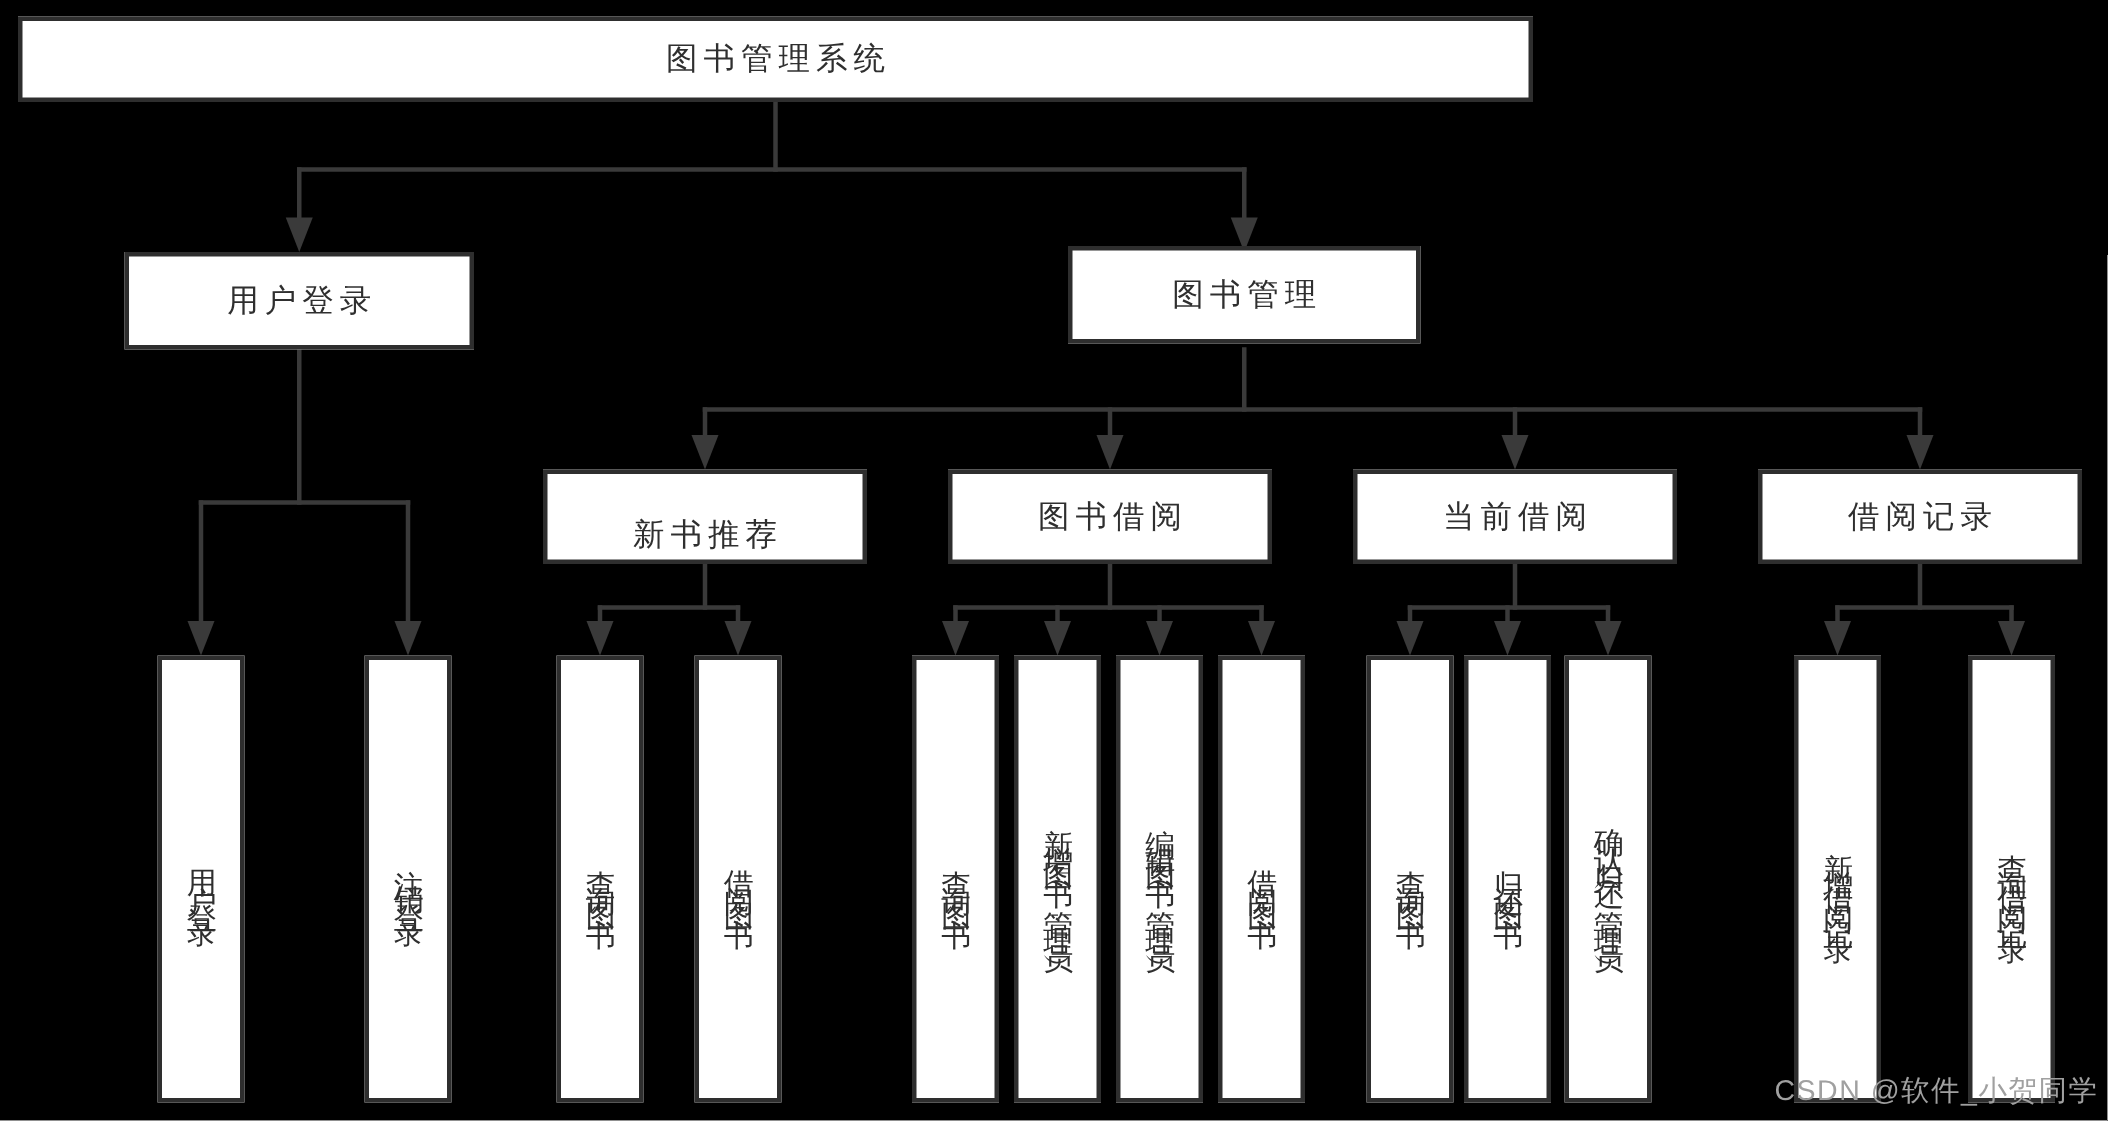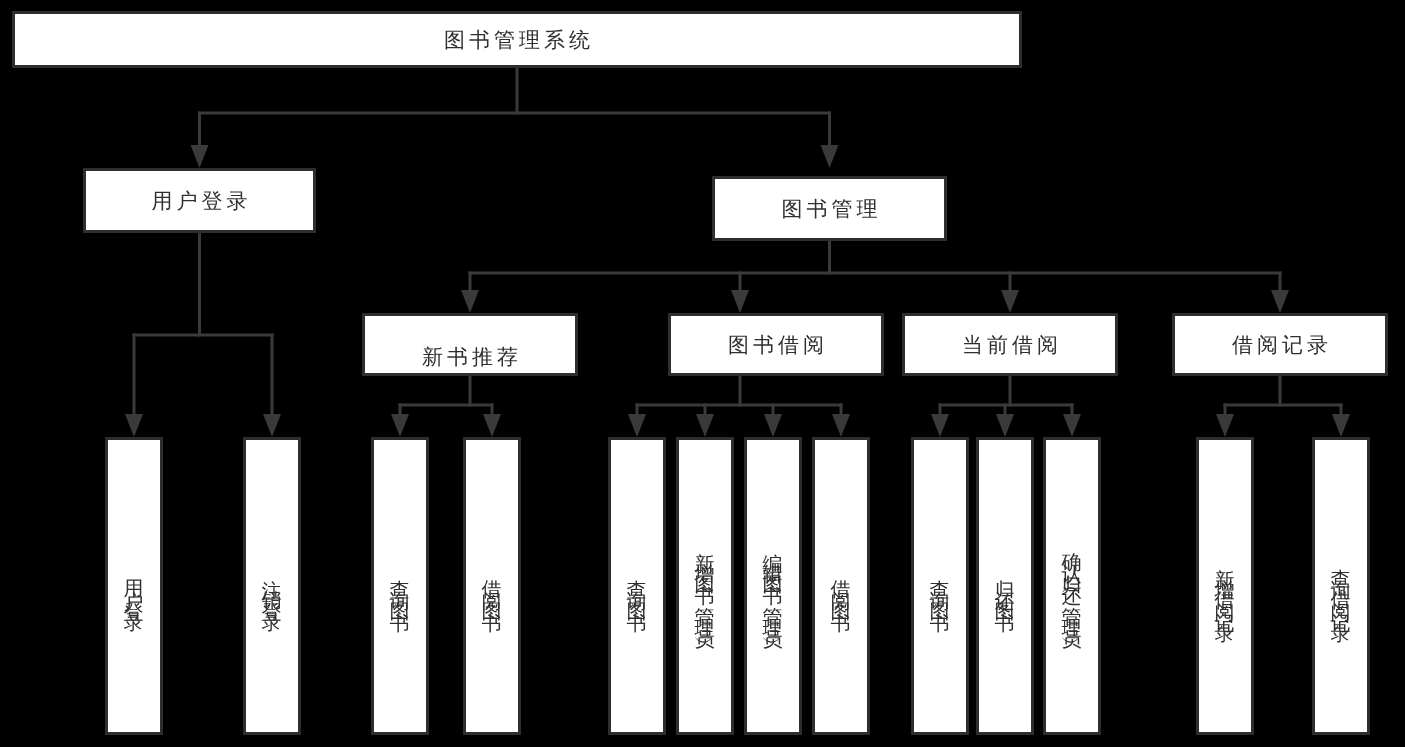--- a/index.html
+++ b/index.html
@@ -116,27 +116,27 @@
       <line x1="1341" y1="405" x2="1341" y2="416" stroke="#3a3a3a" stroke-width="3" stroke-linecap="square"></line>
       <polygon points="1332,414 1350,414 1341,437" fill="#3a3a3a"></polygon>
     </svg>
 
   <div class="node" style="left: 12px; top: 11px; width: 1010px; height: 57px; border-color: rgb(46, 46, 46);">
       <span class="lbl" style="color: rgb(47, 47, 47);">图书管理系统</span>
     </div>
     <div class="node" style="left: 83px; top: 168px; width: 233px; height: 65px; border-color: rgb(46, 46, 46);">
       <span class="lbl" style="color: rgb(47, 47, 47);">用户登录</span>
     </div>
-    <div class="node" style="left: 712px; top: 176px; width: 235px; height: 65px; border-color: rgb(46, 46, 46);">
+    <div class="node" style="left: 712px; top: 164px; width: 235px; height: 65px; border-color: rgb(46, 46, 46);">
       <span class="lbl" style="color: rgb(47, 47, 47);">图书管理</span>
     </div>
     <div class="node" style="left: 362px; top: 313px; width: 216px; height: 63px; border-color: rgb(46, 46, 46);">
       <span class="lbl" style="color: rgb(47, 47, 47); margin-top: 24px;">新书推荐</span>
     </div>
-    <div class="node" style="left: 632px; top: 313px; width: 216px; height: 63px; border-color: rgb(46, 46, 46); margin-left: 36px;">
+    <div class="node" style="left: 632px; top: 313px; width: 216px; height: 63px; border-color: rgb(46, 46, 46);">
       <span class="lbl" style="color: rgb(47, 47, 47);">图书借阅</span>
     </div>
     <div class="node" style="left: 1172px; top: 313px; width: 216px; height: 63px; border-color: rgb(46, 46, 46);">
       <span class="lbl" style="color: rgb(47, 47, 47);">借阅记录</span>
     </div>
     <div class="node" style="left: 902px; top: 313px; width: 216px; height: 63px; border-color: rgb(46, 46, 46);">
       <span class="lbl" style="color: rgb(47, 47, 47);">当前借阅</span>
     </div>
     <div class="node v" style="left: 105px; top: 437px; width: 58px; height: 298px; border-color: rgb(46, 46, 46);">
       <span class="lbl" style="color: rgb(47, 47, 47);">用户登录</span>
@@ -170,13 +170,14 @@
     </div>
     <div class="node v" style="left: 1043px; top: 437px; width: 58px; height: 298px; border-color: rgb(46, 46, 46);">
       <span class="lbl" style="color: rgb(47, 47, 47);">确认归还（管理员）</span>
     </div>
     <div class="node v" style="left: 1196px; top: 437px; width: 58px; height: 298px; border-color: rgb(46, 46, 46);">
       <span class="lbl" style="color: rgb(47, 47, 47);">新增借阅记录</span>
     </div>
     <div class="node v" style="left: 1312px; top: 437px; width: 58px; height: 298px; border-color: rgb(46, 46, 46);">
       <span class="lbl" style="color: rgb(47, 47, 47);">查询借阅记录</span>
     </div>
+    <div id="watermark" style="color: rgb(160, 160, 160);">CSDN @软件_小贺同学</div>
 </div>
 
 </body></html>

